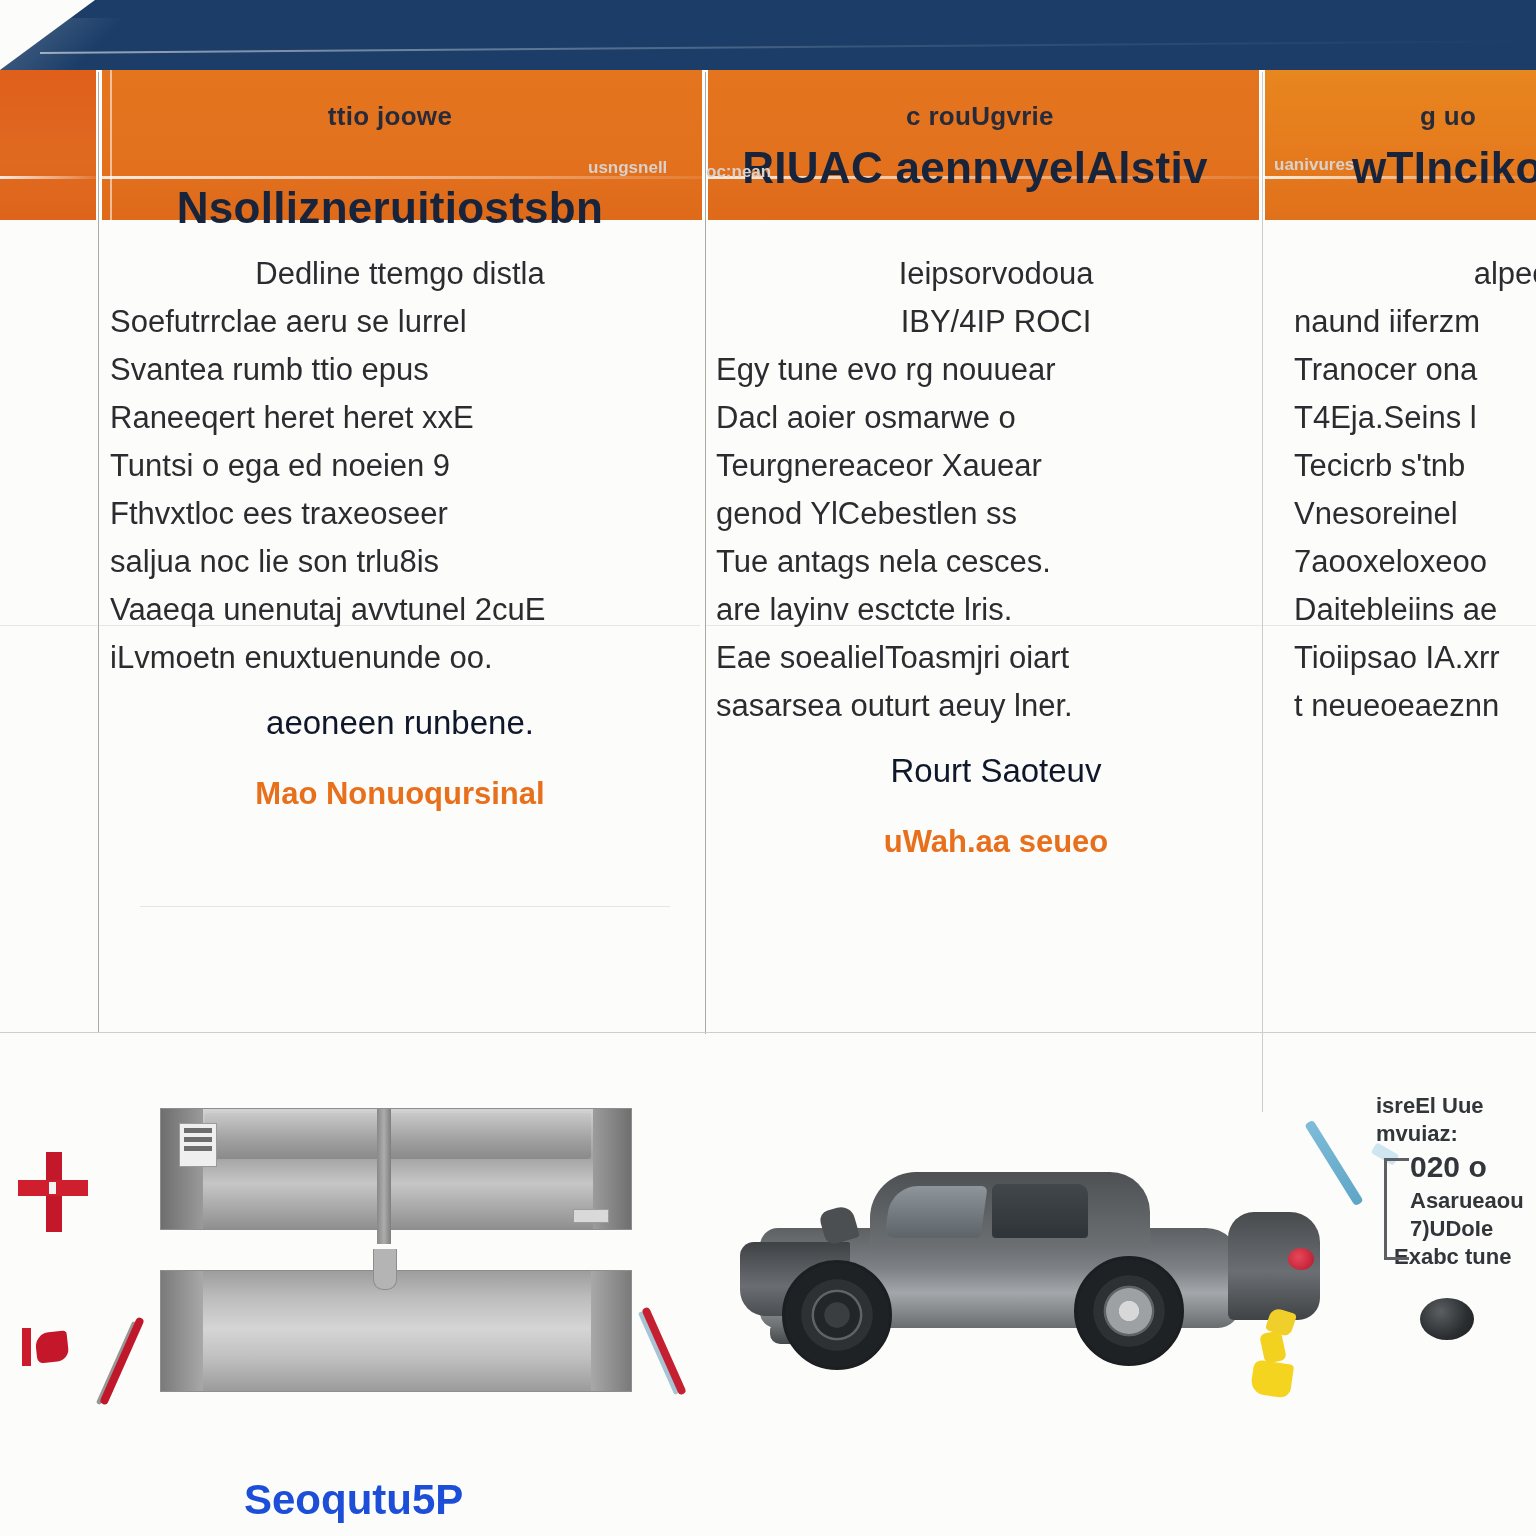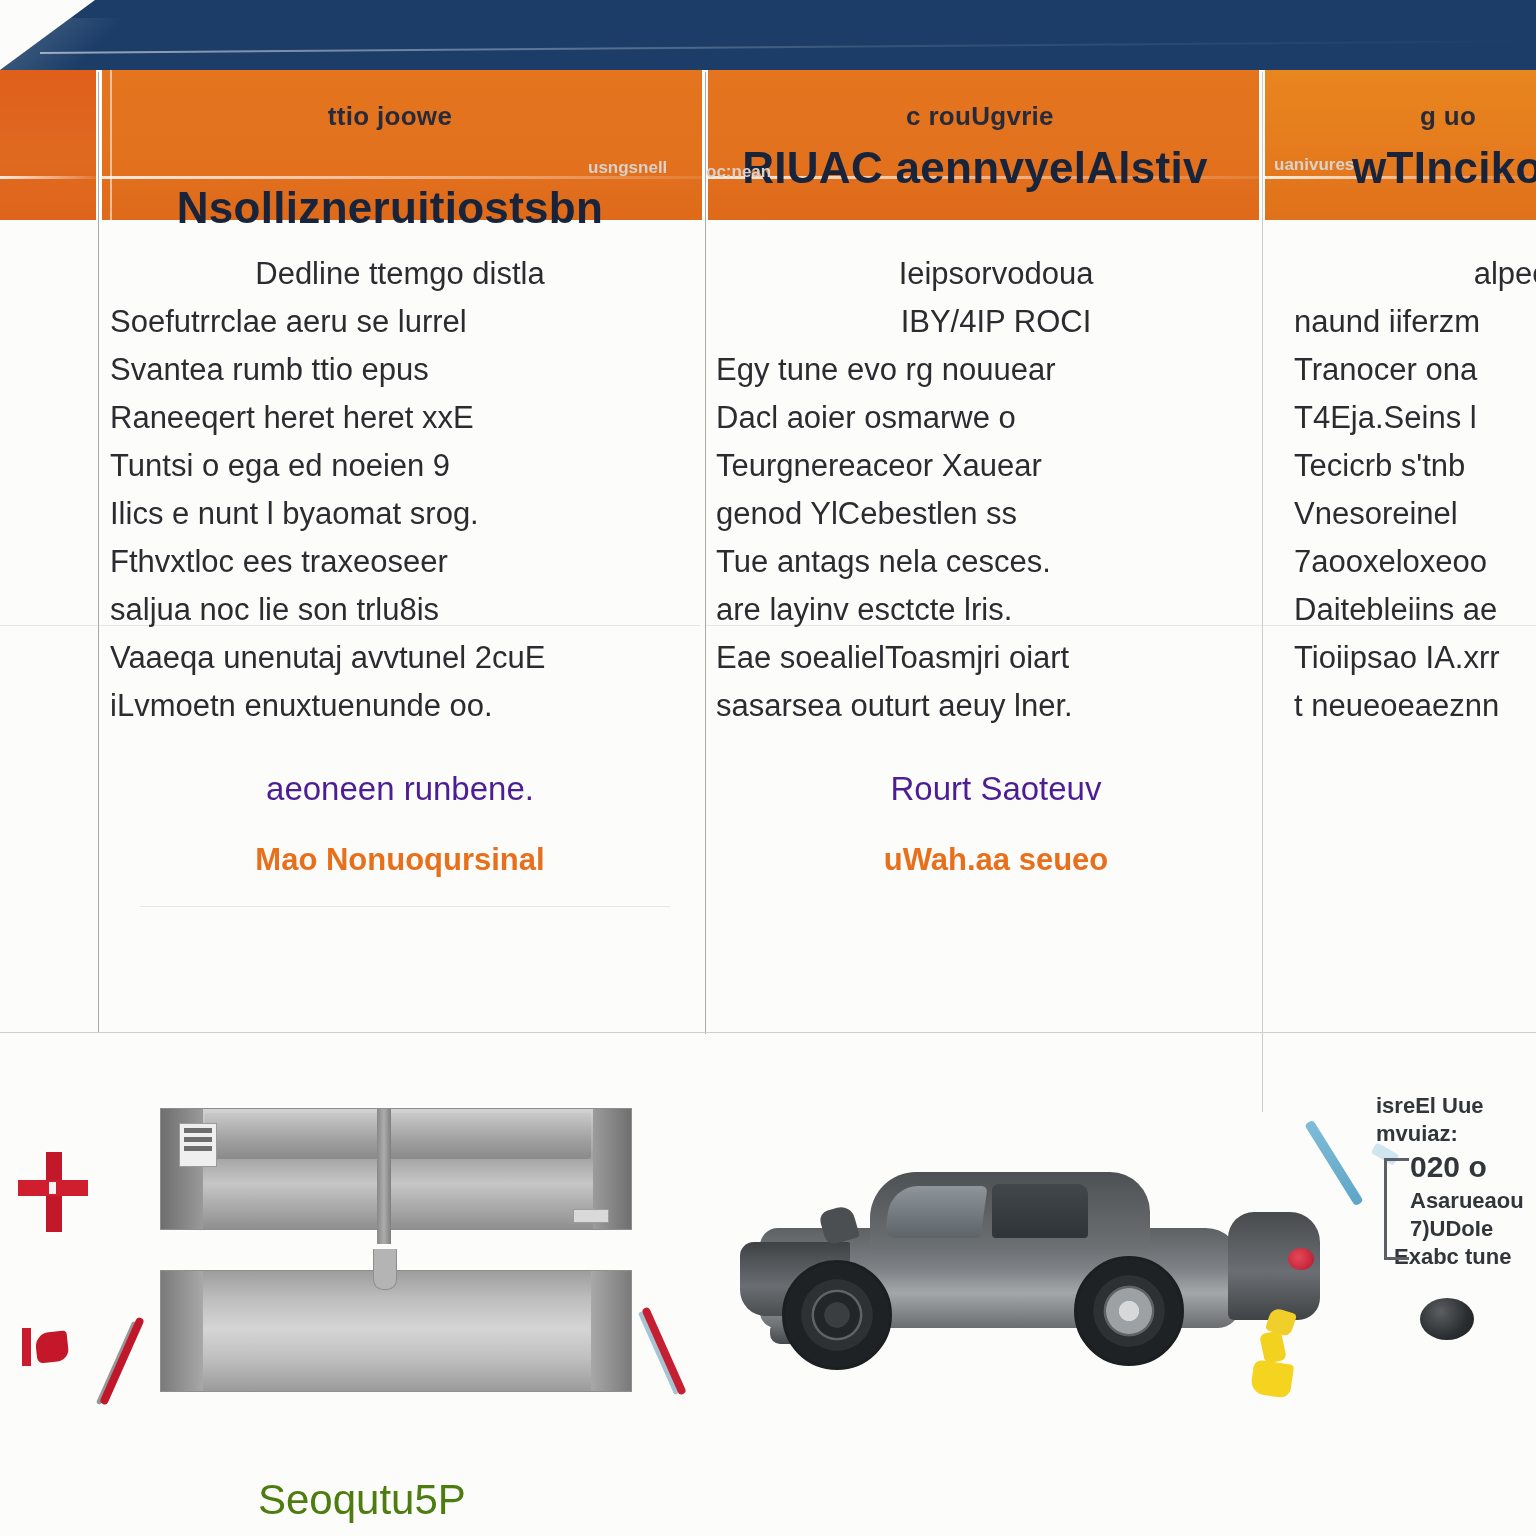--- a/index.html
+++ b/index.html
@@ -58,21 +58,21 @@
   .col{position:absolute;top:250px;}
   .col p{
     margin:0;color:#2c2c30;font-size:31px;line-height:1.55;
     font-weight:500;filter:blur(.3px);white-space:nowrap;
   }
   .col p.center{text-align:center;}
   .col .link{
     margin-top:34px;color:#e8701c;font-weight:800;font-size:31px;
     text-align:center;filter:blur(.35px);
   }
-  .col .closing{margin-top:40px;text-align:center;color:#4c1d95;font-size:33px;filter:blur(.3px);}
+  .col .closing{margin-top:22px;text-align:center;color:#0f172a;font-size:33px;filter:blur(.3px);}
 
   
   .illus{position:absolute;left:0;top:1040px;width:1536px;height:496px;}
 
   
   .panel{position:absolute;border:1px solid #8e8e8e;}
   .panel-top{
     left:160px;top:68px;width:470px;height:120px;
     background:linear-gradient(180deg,#d3d3d3 0%,#b9b9b9 18%,#a3a3a3 40%,#c6c6c6 62%,#8f8f8f 100%);
   }
@@ -174,22 +174,22 @@
     border-radius:50%;}
 
   
   .spec{position:absolute;left:1376px;top:1092px;width:170px;color:#32363a;filter:blur(.35px);}
   .spec .l{font-size:22px;line-height:1.28;white-space:nowrap;font-weight:600;}
   .spec .big{font-size:30px;font-weight:700;}
   .spec .bracket{position:absolute;left:8px;top:66px;width:22px;height:96px;
     border-left:3px solid #5c6064;border-top:3px solid #5c6064;border-bottom:3px solid #5c6064;}
 
   .footer-link{
-    position:absolute;left:258px;top:1476px;color:#4d7c0f;
-    font-size:42px;font-weight:400;filter:blur(.4px);white-space:nowrap;
+    position:absolute;left:244px;top:1476px;color:#1d4ed8;
+    font-size:42px;font-weight:700;filter:blur(.4px);white-space:nowrap;
   }
 </style>
 </head>
 <body>
 
 <div class="page">
 
   <div class="banner">
     <div class="gloss"></div>
     <div class="gloss2"></div>
@@ -230,21 +230,20 @@
   <div class="hrule" style="left:0;top:625px;width:700px;opacity:.5;"></div>
   <div class="hrule" style="left:706px;top:625px;width:830px;opacity:.45;"></div>
   <div class="hrule" style="left:140px;top:906px;width:530px;opacity:.5;"></div>
 
   <div class="col" style="left:110px;width:580px;">
     <p class="center">Dedline ttemgo distla</p>
     <p>Soefutrrclae aeru se lurrel</p>
     <p>Svantea rumb ttio epus</p>
     <p>Raneeqert heret heret xxE</p>
     <p>Tuntsi o ega ed noeien 9</p>
-    <p>Ilics e nunt l byaomat srog.</p>
     <p>Fthvxtloc ees traxeoseer</p>
     <p>saljua noc lie son trlu8is</p>
     <p>Vaaeqa unenutaj avvtunel 2cuE</p>
     <p>iLvmoetn enuxtuenunde oo.</p>
     <div class="closing">aeoneen runbene.</div>
     <div class="link">Mao Nonuoqursinal</div>
   </div>
 
   <div class="col" style="left:716px;width:560px;">
     <p class="center">Ieipsorvodoua</p>

